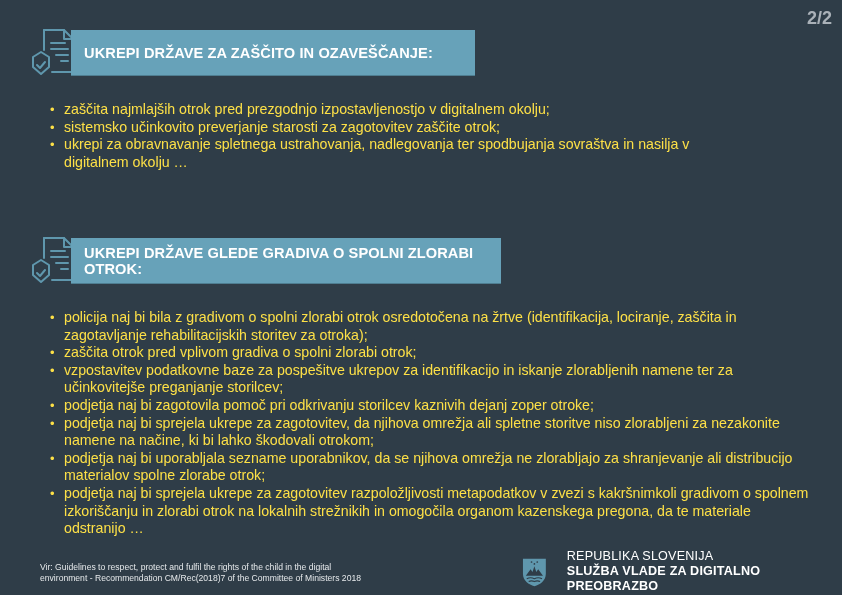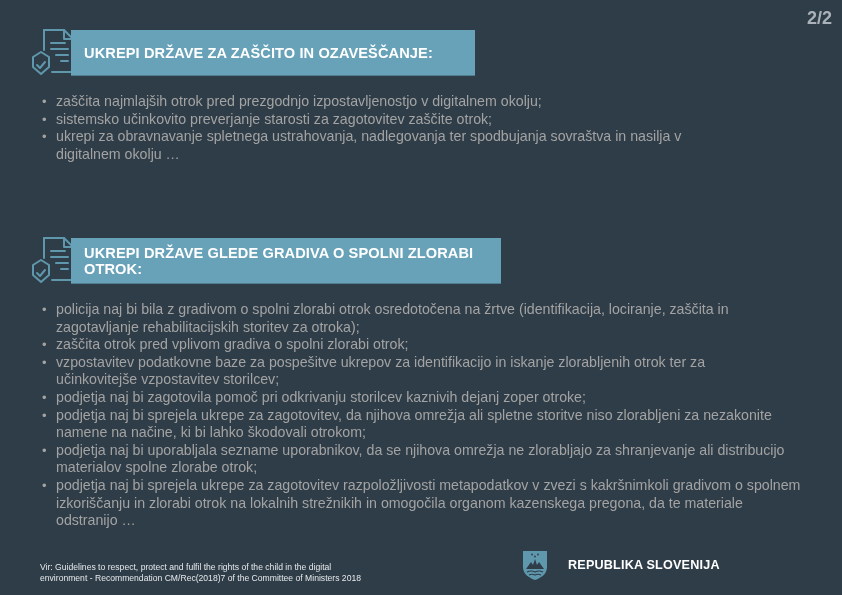--- a/index.html
+++ b/index.html
@@ -21,41 +21,41 @@
       position: absolute; left: 71px; height: 46px;
       background: #67a2b9;
       border-bottom: 1px solid #4f7e91;
       box-sizing: border-box;
       padding-left: 13px;
       display: flex; align-items: center;
       font-weight: bold; font-size: 14.6px; color: #ffffff;
       letter-spacing: 0.1px;
     }
     ul.bullets {
-      position: absolute; left: 40px; margin: 0; padding: 0; list-style: none;
-      font-size: 14.2px; line-height: 17.6px; color: #a3a3a3;
+      position: absolute; left: 40px; margin: 8px; padding: 0; list-style: none;
+      font-size: 14.2px; line-height: 17.6px; color: #fde047;
     }
     ul.bullets li {
       position: relative; padding-left: 16px;
     }
     ul.bullets li::before {
       content: "\2022"; position: absolute; left: 2px; top: 0;
       font-size: 13px;
     }
     .source-note {
       position: absolute; left: 40px; top: 562px;
       font-size: 8.6px; line-height: 11px; color: #e6e9eb;
     }
     .logo-block {
       position: absolute; left: 522px; top: 549px;
       display: flex; align-items: center;
     }
     .coat-of-arms { width: 26px; height: 32px; margin-right: 20px; }
     .logo-text { line-height: 15px; color: #ffffff; }
-    .logo-line1 { font-size: 12.6px; font-weight: bold; letter-spacing: 0.2px; }
+    .logo-line1 { font-size: 12.6px; font-weight: normal; letter-spacing: 0.2px; }
     .logo-line2 { font-size: 12.6px; font-weight: bold; letter-spacing: 0.2px; }
   </style>
 </head>
 <body>
 
 <div class="page-number">2/2</div>
 
 <svg class="section-icon" style="left:30px; top:28px;" viewBox="0 0 46 50">
   <g fill="none" stroke="#5f97ad" stroke-width="2" stroke-linejoin="round" stroke-linecap="round">
     <path d="M14 2 H34 L43 11 V44 H22"></path>
@@ -88,21 +88,21 @@
     <line x1="31" y1="33" x2="38" y2="33"></line>
     <path d="M3 29 L11 24 L19 29 V39 L11 46 L3 39 Z"></path>
     <path d="M7 37 L10 40 L15 34"></path>
   </g>
 </svg>
 <div class="section-header" style="top:238px; width:430px;">UKREPI DRŽAVE GLEDE GRADIVA O SPOLNI ZLORABI OTROK:</div>
 
 <ul class="bullets" style="top:301px;">
   <li style="width:740px;">policija naj bi bila z gradivom o spolni zlorabi otrok osredotočena na žrtve (identifikacija, lociranje, zaščita in zagotavljanje rehabilitacijskih storitev za otroka);</li>
   <li>zaščita otrok pred vplivom gradiva o spolni zlorabi otrok;</li>
-  <li style="width:730px;">vzpostavitev podatkovne baze za pospešitve ukrepov za identifikacijo in iskanje zlorabljenih otrok ter za učinkovitejše vzpostavitev storilcev;</li>
+  <li style="width:730px;">vzpostavitev podatkovne baze za pospešitve ukrepov za identifikacijo in iskanje zlorabljenih namene ter za učinkovitejše preganjanje storilcev;</li>
   <li>podjetja naj bi zagotovila pomoč pri odkrivanju storilcev kaznivih dejanj zoper otroke;</li>
   <li style="width:745px;">podjetja naj bi sprejela ukrepe za zagotovitev, da njihova omrežja ali spletne storitve niso zlorabljeni za nezakonite namene na načine, ki bi lahko škodovali otrokom;</li>
   <li style="width:745px;">podjetja naj bi uporabljala sezname uporabnikov, da se njihova omrežja ne zlorabljajo za shranjevanje ali distribucijo materialov spolne zlorabe otrok;</li>
   <li style="width:745px;">podjetja naj bi sprejela ukrepe za zagotovitev razpoložljivosti metapodatkov v zvezi s kakršnimkoli gradivom o spolnem izkoriščanju in zlorabi otrok na lokalnih strežnikih in omogočila organom kazenskega pregona, da te materiale odstranijo …</li>
 </ul>
 
 <div class="source-note">
   <div>Vir: Guidelines to respect, protect and fulfil the rights of the child in the digital</div>
   <div>environment - Recommendation CM/Rec(2018)7 of the Committee of Ministers 2018</div>
 </div>
@@ -112,14 +112,15 @@
     <path d="M1 2 H25 V18 C25 25 19 29 13 31 C7 29 1 25 1 18 Z" fill="#5f97ad"></path>
     <path d="M4 20 L9 13 L11 16 L13 10 L15 16 L17 13 L22 20 Z" fill="#2f3d48"></path>
     <path d="M5 23 Q9 21 13 23 Q17 21 21 23" fill="none" stroke="#2f3d48" stroke-width="1.2"></path>
     <path d="M7 26 Q10 24.5 13 26 Q16 24.5 19 26" fill="none" stroke="#2f3d48" stroke-width="1.2"></path>
     <circle cx="10" cy="5.5" r="0.9" fill="#2f3d48"></circle>
     <circle cx="16" cy="5.5" r="0.9" fill="#2f3d48"></circle>
     <circle cx="13" cy="7.5" r="0.9" fill="#2f3d48"></circle>
   </svg>
   <div class="logo-text">
     <div class="logo-line1">REPUBLIKA SLOVENIJA</div>
+    <div class="logo-line2">SLUŽBA VLADE ZA DIGITALNO PREOBRAZBO</div>
   </div>
 </div>
 
 </body></html>

